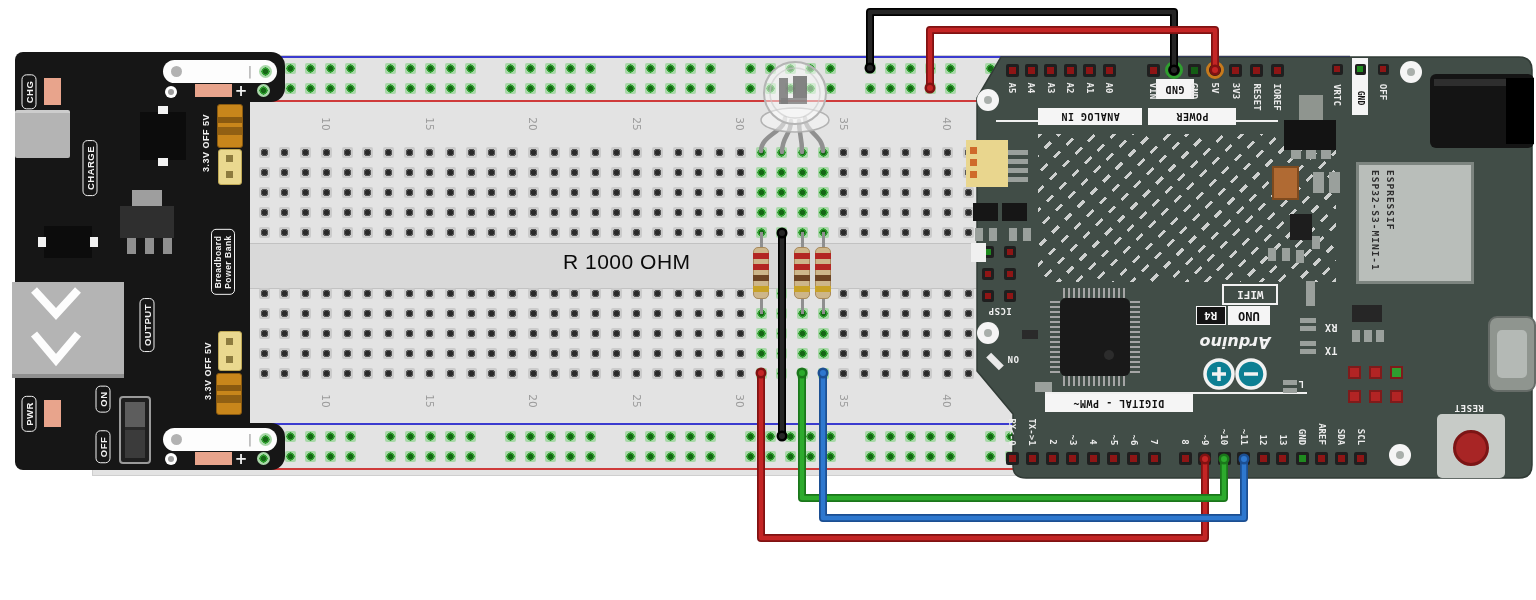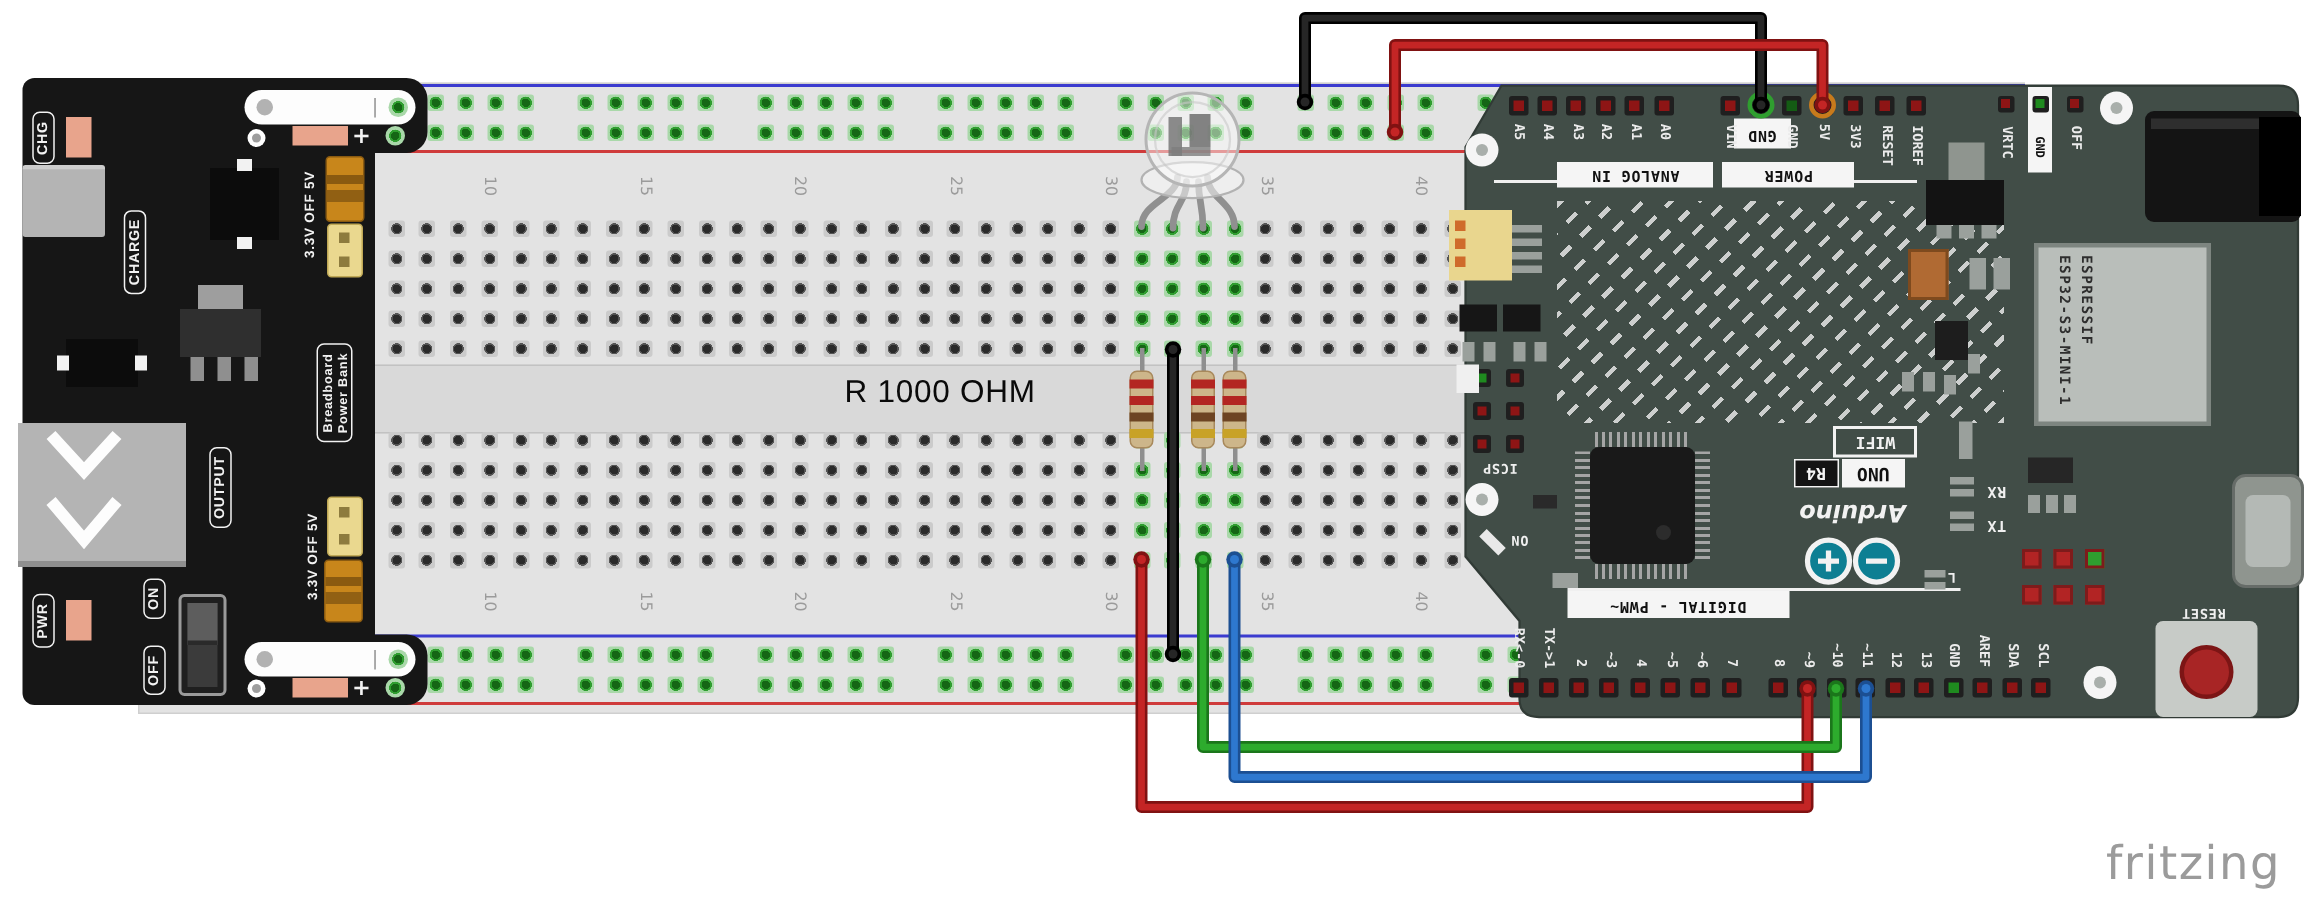--- a/index.html
+++ b/index.html
@@ -1236,14 +1236,13 @@
       <circle cx="1224" cy="459" r="3" fill="#2dab2d"></circle>
       <polyline points="823,373 823,518 1244,518 1244,459" fill="none" stroke="#1c4f92" stroke-width="8" stroke-linecap="round" stroke-linejoin="round"></polyline>
       <polyline points="823,373 823,518 1244,518 1244,459" fill="none" stroke="#2e78cf" stroke-width="4.5" stroke-linecap="round" stroke-linejoin="round"></polyline>
       <circle cx="823" cy="373" r="5.5" fill="#1c4f92"></circle>
       <circle cx="823" cy="373" r="3" fill="#2e78cf"></circle>
       <circle cx="1244" cy="459" r="5.5" fill="#1c4f92"></circle>
       <circle cx="1244" cy="459" r="3" fill="#2e78cf"></circle>
     </svg>
 
   <div id="bb-note">R 1000 OHM</div>
-  <div id="watermark">fritzing</div>
 </div>
 
 </body></html>

